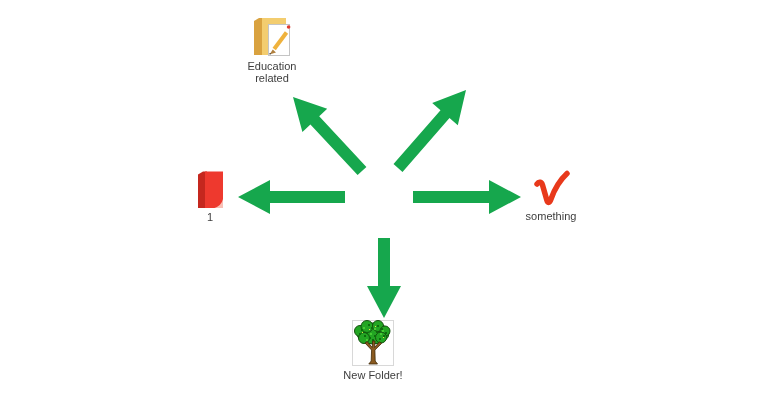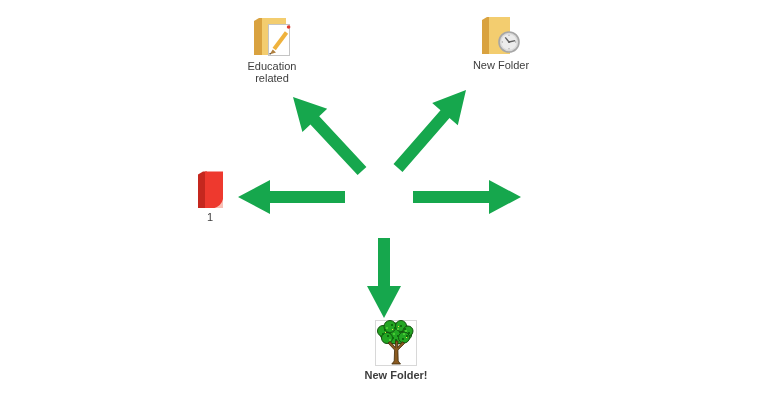--- a/index.html
+++ b/index.html
@@ -30,49 +30,39 @@
       <rect x="8" y="2" width="24" height="37" fill="#f3cd6f"></rect>
       <rect stroke-width="1" x="14.5" y="8.5" width="21" height="31" fill="#ffffff" stroke="#c4c4c4"></rect>
       <path d="M15.5 38.5 L18.8 33.6 L22 36.4 Z" fill="#b0803f"></path>
       <circle cx="16.1" cy="37.8" r="0.8" fill="#3d3d3d"></circle>
       <line x1="20.2" y1="33" x2="32.5" y2="16.5" stroke-width="4" stroke="#efb23d"></line>
       <circle cx="34.6" cy="11" r="1.8" fill="#e03a2f"></circle>
     </svg>
     <span class="node-label">Education related</span>
   </div>
 
-  <div class="node" style="left:459px;top:16px;">
-    <svg class="icon" width="38" height="40" viewBox="0 0 38 40">
-      <path d="M0 4 L5 1 L9 1 L9 38 L0 38 Z" fill="#d9a23f"></path>
-      <rect x="7" y="1" width="21" height="37" fill="#f3cd6f"></rect>
-      <circle stroke-width="1.6" cx="27" cy="26" r="10" fill="#d9d9d9" stroke="#a6a6a6"></circle>
-      <circle fill="#ececec" cx="27" cy="26" r="7.8"></circle>
-      <circle cx="27" cy="19.3" r="0.7" fill="#a6a6a6"></circle>
-      <circle cx="33.7" cy="26" r="0.7" fill="#a6a6a6"></circle>
-      <circle cx="27" cy="32.7" r="0.7" fill="#a6a6a6"></circle>
-      <circle cx="20.3" cy="26" r="0.7" fill="#a6a6a6"></circle>
-      <line x1="27" y1="26" x2="33.2" y2="24.6" stroke-width="1.4" stroke="#5f5f5f"></line>
-      <line x1="27" y1="26" x2="23.2" y2="21.4" stroke-width="1.4" stroke="#5f5f5f"></line>
-      <circle cx="27" cy="26" r="1.1" fill="#5f5f5f"></circle>
-    </svg>
-    <span class="node-label">New Folder</span>
-  </div>
 
   <div class="node" style="left:168px;top:170px;">
     <svg class="icon" width="25" height="38" viewBox="0 0 25 38">
       <path d="M0 4.5 L5 1.5 L9 1.5 L9 38 L0 38 Z" fill="#c5271e"></path>
       <rect x="7" y="1.5" width="18" height="36.5" fill="#ee392e"></rect>
       <path d="M25 38 L16.5 38 Q23.5 35.5 25 29 Z" fill="#f9c0b6"></path>
     </svg>
     <span class="node-label">1</span>
   </div>
 
 
+  <div class="node" style="left:509px;top:170px;">
+    <svg class="icon" width="40" height="37" viewBox="0 0 40 37">
+      <path fill="none" stroke-width="5.5" stroke-linecap="round" stroke-linejoin="round" d="M6 14 C8 11 10.5 12 11.5 15 L15.8 30 C16.8 33.5 18.6 33 20 29 C23.4 19.5 29.5 9.5 36 3.5" stroke="#e8391b"></path>
+    </svg>
+    <span class="node-label">something</span>
+  </div>
 
-  <div class="node" style="left:354px;top:320px;font-weight:bold;">
+  <div class="node" style="left:331px;top:320px;">
     <svg class="icon" width="42" height="46" viewBox="0 0 42 46">
       <rect stroke-width="1" x="0.5" y="0.5" width="41" height="45" fill="#ffffff" stroke="#d8d8d8"></rect>
       <g stroke-width="1" stroke="#14520f">
         <ellipse cx="21" cy="13.5" rx="16" ry="10.5" fill="#23a623"></ellipse>
         <circle cx="8" cy="11" r="5.5" fill="#23a623"></circle>
         <circle cx="15" cy="6.5" r="6" fill="#23a623"></circle>
         <circle cx="26" cy="6" r="5.5" fill="#23a623"></circle>
         <circle cx="33" cy="11" r="5" fill="#23a623"></circle>
         <circle cx="12" cy="18" r="5.5" fill="#23a623"></circle>
         <circle cx="29" cy="17.5" r="5.5" fill="#23a623"></circle>

